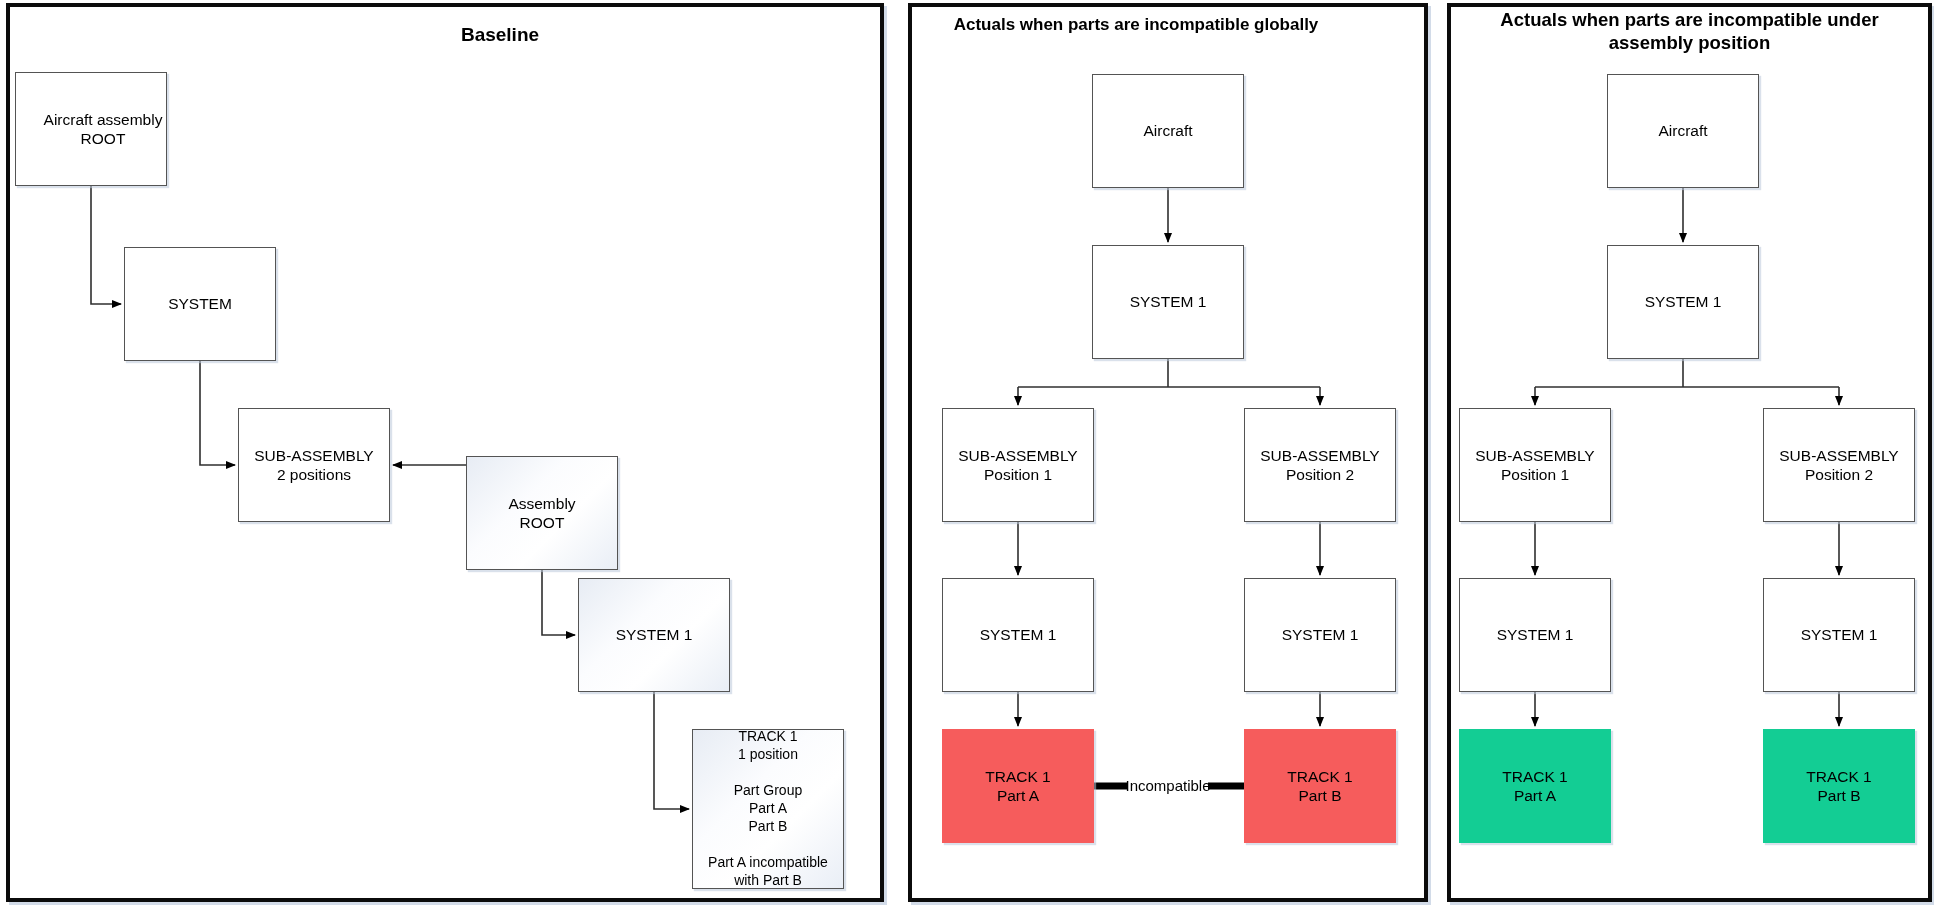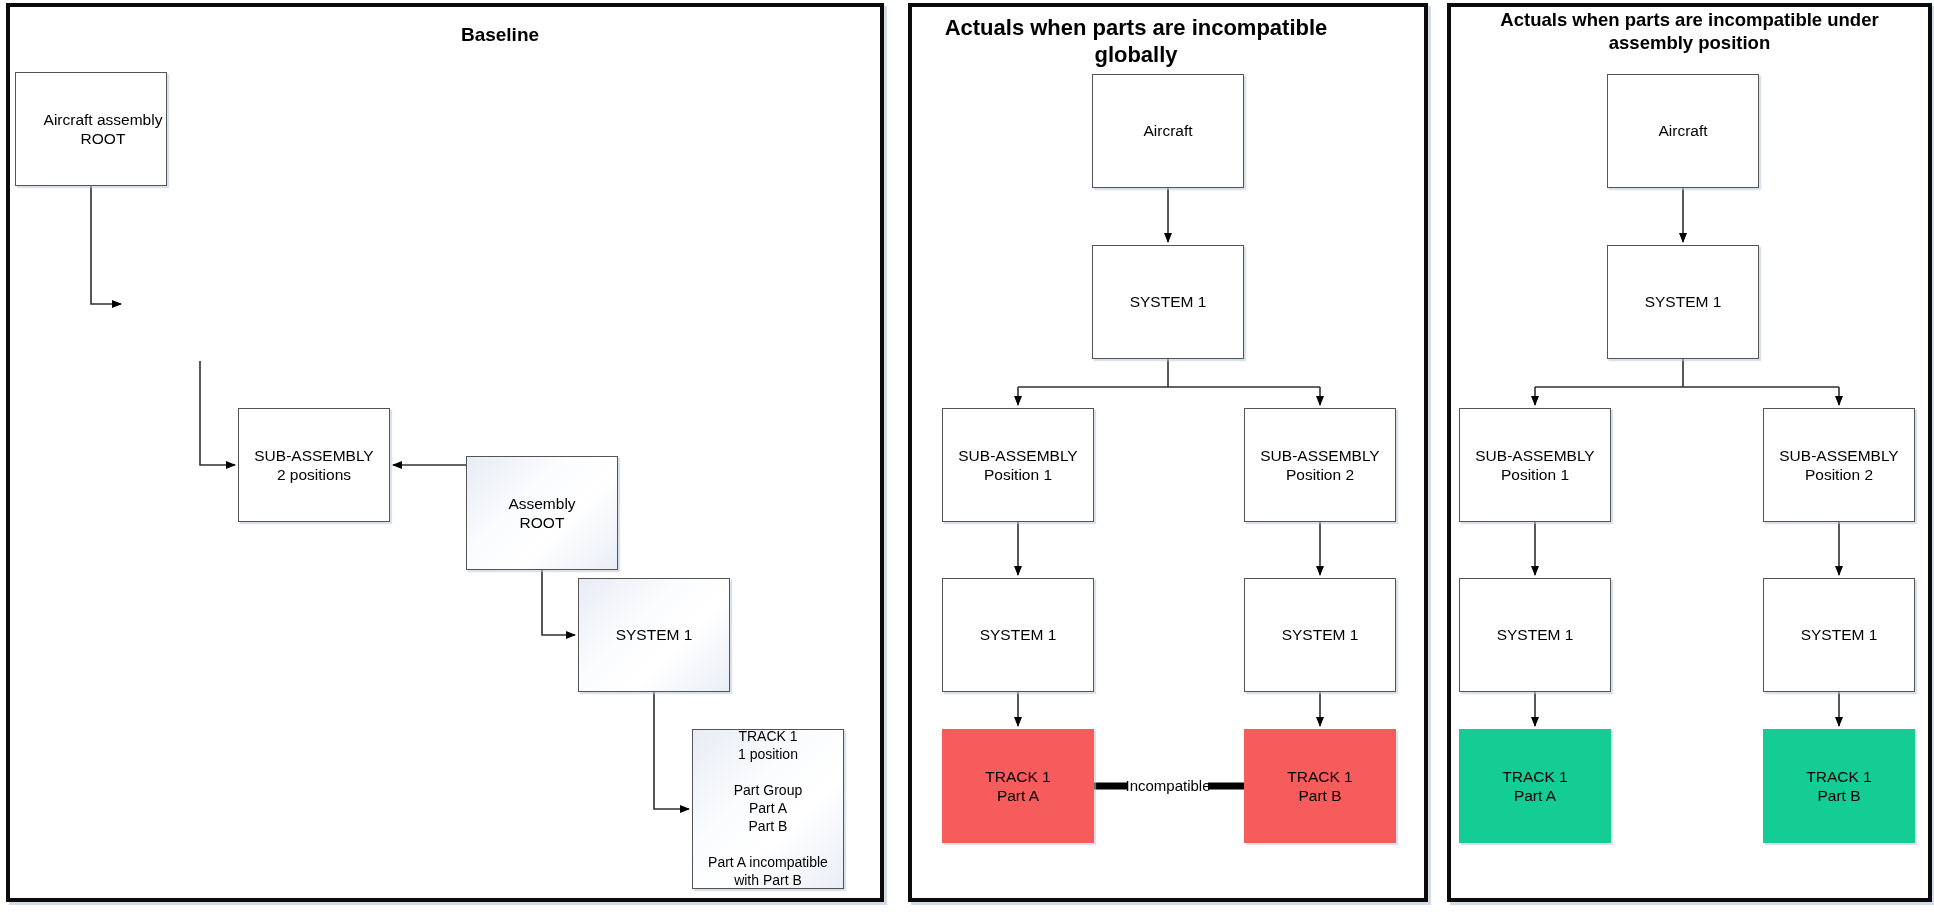--- a/index.html
+++ b/index.html
@@ -36,21 +36,21 @@
 </head>
 <body>
 
 <div id="canvas">
 
   <div class="panel" style="left:6px;top:3px;width:878px;height:899px;"></div>
   <div class="panel" style="left:908px;top:3px;width:520px;height:899px;"></div>
   <div class="panel" style="left:1447px;top:3px;width:485px;height:899px;"></div>
 
   <div class="panel-title" style="left:6px;width:988px;top:23px;">Baseline</div>
-  <div class="panel-title" style="left:908px;width:456px;top:15px;font-size:22px;">Actuals when parts are incompatible globally</div>
+  <div class="panel-title" style="left:908px;width:456px;top:15px;font-size:17px;">Actuals when parts are incompatible globally</div>
   <div class="panel-title" style="left:1447px;width:485px;top:9px;font-size:18.5px;">Actuals when parts are incompatible under
 assembly position</div>
 
   <svg id="edges" width="1934" height="915" viewBox="0 0 1934 915">
     <defs>
       <marker id="ah" markerWidth="10" markerHeight="8" refX="9" refY="4" orient="auto" markerUnits="userSpaceOnUse">
         <path d="M0,0 L10,4 L0,8 Z" fill="#000"></path>
       </marker>
     </defs>
     <g stroke="#2f2f2f" stroke-width="1.6" fill="none">
@@ -83,20 +83,21 @@
     </g>
 
     <g stroke="#000000" stroke-width="7" fill="none">
       <path d="M1094,786 L1128,786"></path>
       <path d="M1208,786 L1244,786"></path>
     </g>
   </svg>
 
   <div class="node white" style="left:15px;top:72px;padding-left:24px;">Aircraft assembly
 ROOT</div>
+  <div class="node white" style="left:124px;top:247px;">SYSTEM</div>
   <div class="node white" style="left:238px;top:408px;">SUB-ASSEMBLY
 2 positions</div>
   <div class="node grad" style="left:466px;top:408px;margin-top:48px;">Assembly
 ROOT</div>
   <div class="node grad" style="left:578px;top:578px;">SYSTEM 1</div>
   <div class="node grad tall" style="left:692px;top:729px;">TRACK 1
 1 position
 
 Part Group
 Part A

